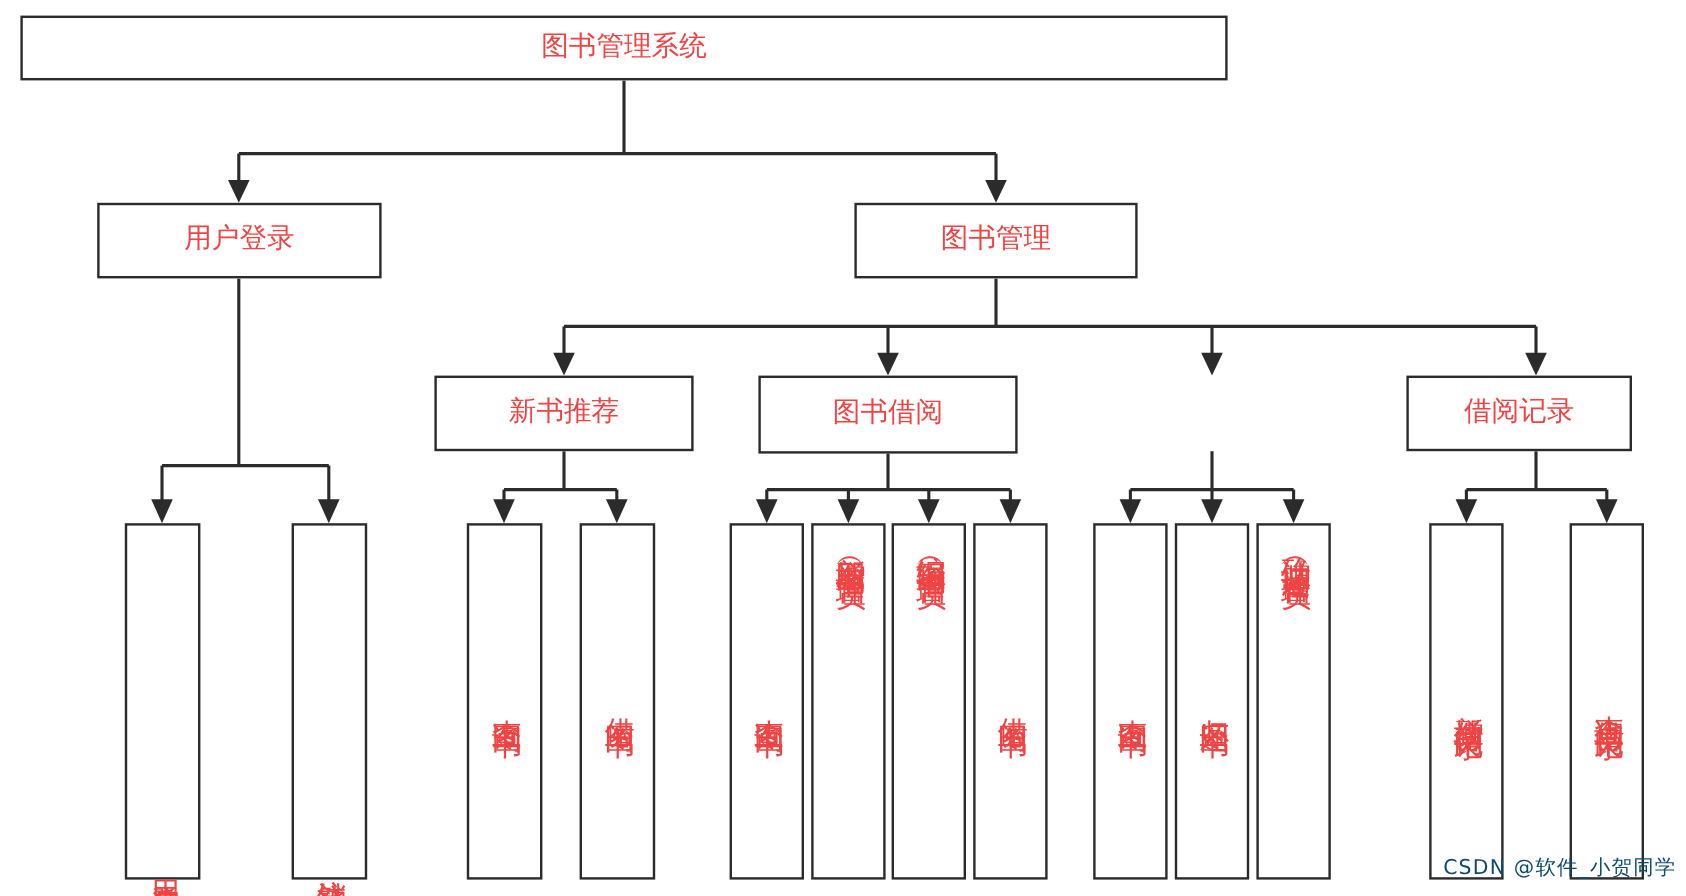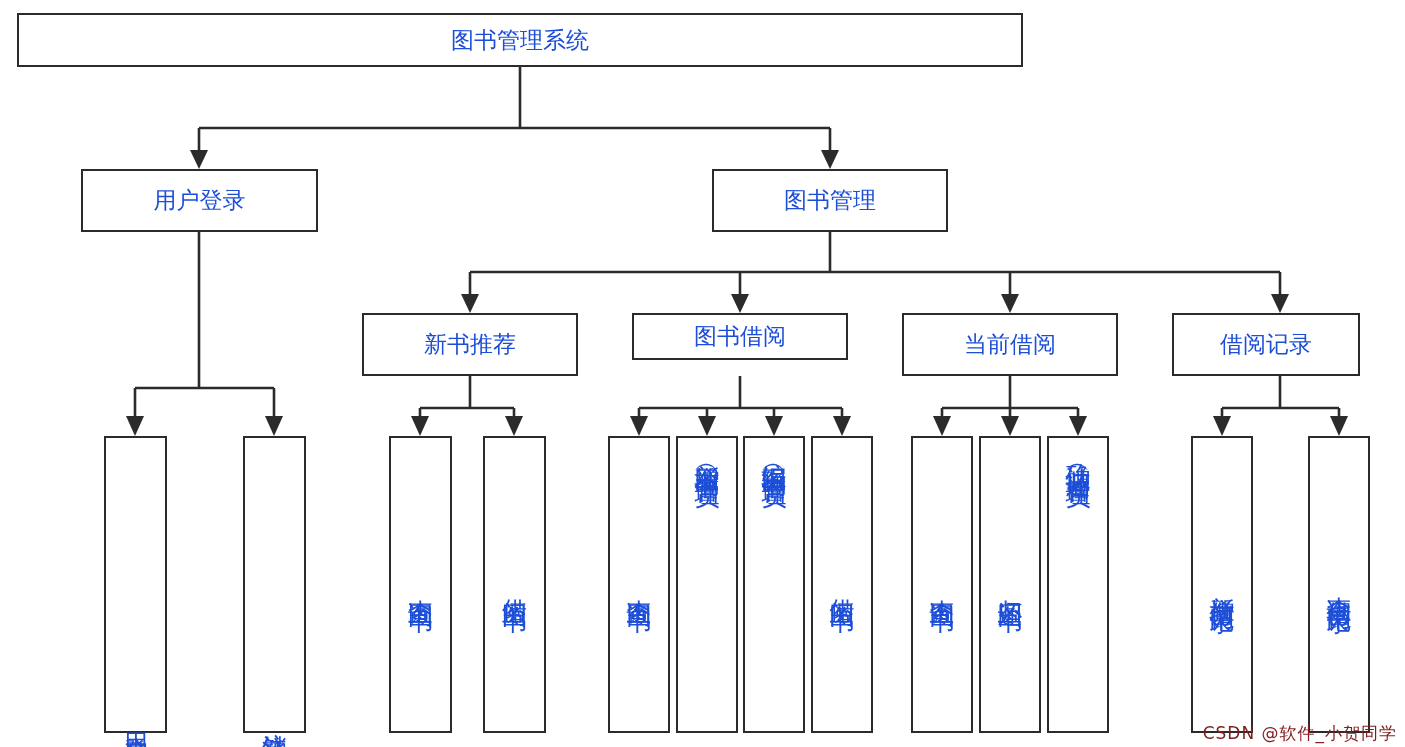--- a/index.html
+++ b/index.html
@@ -24,24 +24,25 @@
   .node {
     position: absolute;
     box-sizing: border-box;
     background: #ffffff;
     border: 2px solid #2b2b2b;
     display: flex;
     align-items: center;
     justify-content: center;
   }
   .node .label {
-    color: #1d4ed8;
+    color: #ef4444;
     line-height: 1.05;
     text-align: center;
     white-space: nowrap;
+    font-family: Liberation Mono, monospace;
   }
   
   .node.h .label {
     font-size: 23px;
   }
   .node.root .label {
     font-size: 23px;
   }
   
   .node.v {
@@ -61,23 +62,23 @@
   .node.v .label {
     writing-mode: vertical-rl;
     text-orientation: upright;
     font-size: 25px;
     letter-spacing: 3px;
     line-height: 1;
   }
   #watermark {
     position: absolute;
     right: 8px;
-    bottom: 2px;
+    bottom: 13px;
     font-size: 17px;
-    color: #7f1d1d;
+    color: #0c4a6e;
     letter-spacing: 1px;
     pointer-events: none;
     white-space: nowrap;
   }
   svg#links {
     position: absolute;
     left: 0;
     top: 0;
     width: 1405px;
     height: 747px;
@@ -171,25 +172,22 @@
   <div class="node h" style="left:81px; top:169px; width:237px; height:63px;">
     <span class="label">用户登录</span>
   </div>
   <div class="node h" style="left:362px; top:313px; width:216px; height:63px;">
     <span class="label">新书推荐</span>
   </div>
 
   <div class="node h" style="left:712px; top:169px; width:236px; height:63px;">
     <span class="label">图书管理</span>
   </div>
-  <div class="node h" style="left:632px; top:313px; width:216px; height:47px;">
+  <div class="node h" style="left:632px; top:313px; width:216px; height:65px;">
     <span class="label">图书借阅</span>
-  </div>
-  <div class="node h" style="left:902px; top:313px; width:216px; height:63px;">
-    <span class="label">当前借阅</span>
   </div>
   <div class="node h" style="left:1172px; top:313px; width:188px; height:63px;">
     <span class="label">借阅记录</span>
   </div>
 
   <div class="node v" style="left:104px; top:436px; width:63px; height:297px;">
     <span class="label">用户登录</span>
   </div>
   <div class="node v" style="left:243px; top:436px; width:63px; height:297px;">
     <span class="label">注销登录</span>

